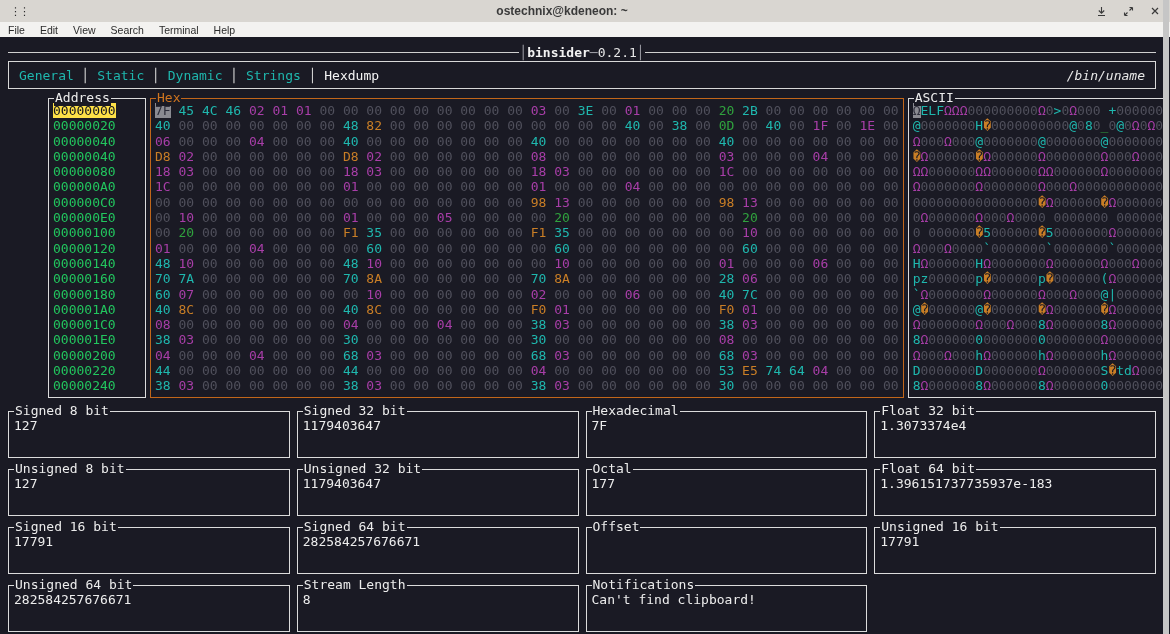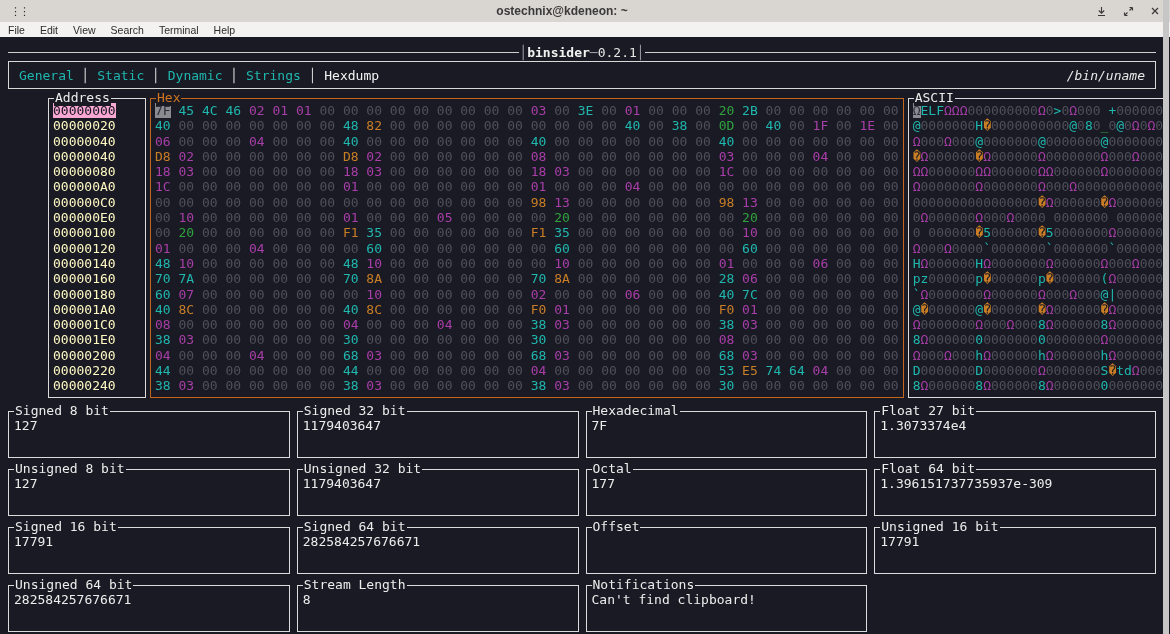--- a/index.html
+++ b/index.html
@@ -40,22 +40,22 @@
   
   .main{display:flex;gap:4px;margin-top:9px;padding-left:40px;}
   .box{border:1px solid #dcdcdc;position:relative;padding:4px 4px 3px 4px;}
   .btitle{position:absolute;top:-9px;left:5px;background:#1a1a24;padding:0 1px;
     color:#ececec;line-height:16px;}
   .addr-box{width:88px;flex:none;}
   .hex-box{border-color:#c1661a;}
   .hex-box .btitle{color:#d0751f;}
   .ascii-box{flex:1;}
   .hrow{line-height:15.3px;height:15.3px;white-space:pre;}
-  .addr{color:#fef9c3;}
-  .addr.asel{background:#f9a8d4;color:#14141e;}
+  .addr{color:#22c55e;}
+  .addr.asel{background:#fde047;color:#14141e;}
   
   .bz{color:#50505c;}          
   .bp{color:#1fb7ae;}          
   .bc{color:#a83ea8;}          
   .bx{color:#c97e26;}          
   .bw{color:#30a23e;}          
   .sel{background:#8a8a91;color:#2d2d3a;}
 
   
   .panels{display:grid;grid-template-columns:repeat(4,1fr);gap:11px 7px;margin-top:13px;}
@@ -195,38 +195,38 @@
       </div>
       <div class="panel">
         <span class="btitle">Signed 32 bit</span>
         <div class="pvalue">1179403647</div>
       </div>
       <div class="panel">
         <span class="btitle">Hexadecimal</span>
         <div class="pvalue">7F</div>
       </div>
       <div class="panel">
-        <span class="btitle">Float 27 bit</span>
+        <span class="btitle">Float 32 bit</span>
         <div class="pvalue">1.3073374e4</div>
       </div>
       <div class="panel">
         <span class="btitle">Unsigned 8 bit</span>
         <div class="pvalue">127</div>
       </div>
       <div class="panel">
         <span class="btitle">Unsigned 32 bit</span>
         <div class="pvalue">1179403647</div>
       </div>
       <div class="panel">
         <span class="btitle">Octal</span>
         <div class="pvalue">177</div>
       </div>
       <div class="panel">
         <span class="btitle">Float 64 bit</span>
-        <div class="pvalue">1.396151737735937e-309</div>
+        <div class="pvalue">1.396151737735937e-183</div>
       </div>
       <div class="panel">
         <span class="btitle">Signed 16 bit</span>
         <div class="pvalue">17791</div>
       </div>
       <div class="panel">
         <span class="btitle">Signed 64 bit</span>
         <div class="pvalue">282584257676671</div>
       </div>
       <div class="panel">

